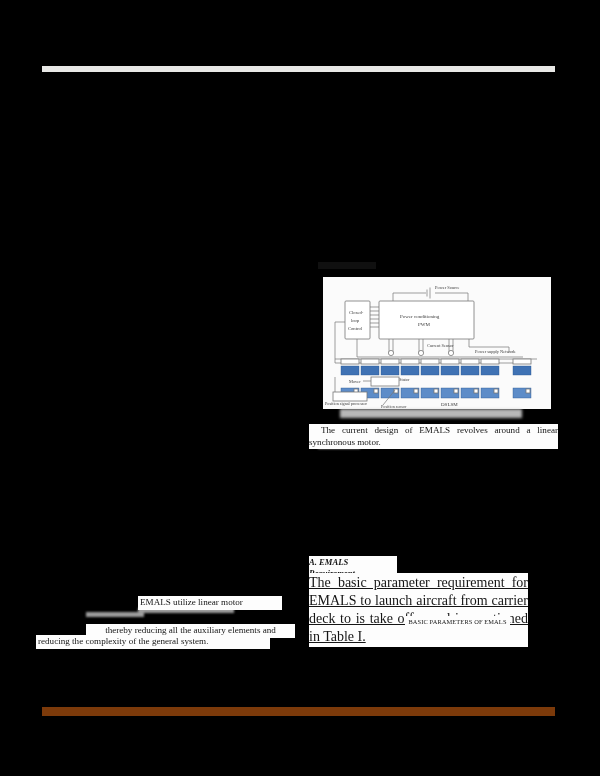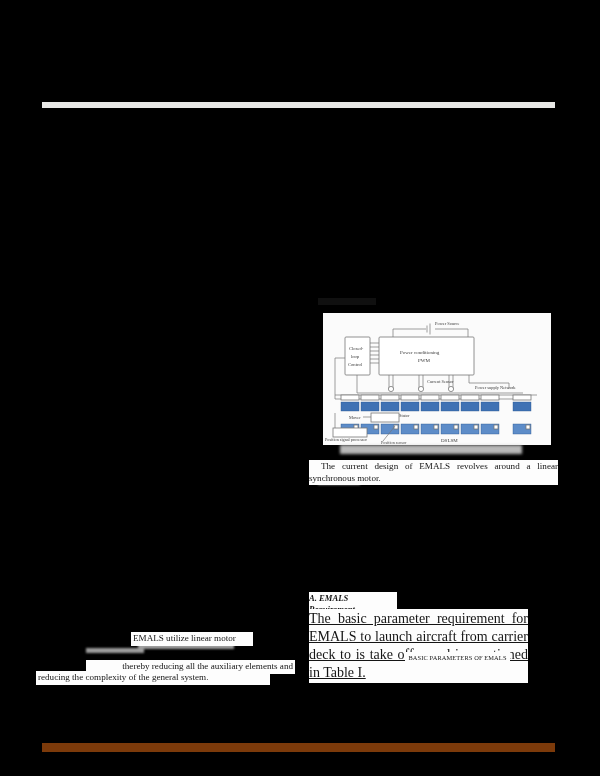--- a/index.html
+++ b/index.html
@@ -1,21 +1,21 @@
 <!DOCTYPE html>
 <html><head>
 <meta charset="utf-8">
 <style>
   html,body{margin:0;padding:0;background:#000;}
   body{
     width:600px;height:776px;position:relative;overflow:hidden;
     font-family:"Liberation Serif", serif;
     color:#111;
   }
-  .page{position:absolute;inset:0;background:#000;margin-top:36px;}
+  .page{position:absolute;inset:0;background:#000;}
 
   
   .rule-top{
     position:absolute;left:42px;top:66px;width:513px;height:6px;
     background:#e8e8e6;
   }
   .rule-bottom{
     position:absolute;left:42px;top:707px;width:513px;height:9px;
     background:#7c3a0a;
   }
@@ -54,26 +54,26 @@
   
   .tbl-cap{
     left:405px;top:616px;width:105px;
     font-size:6.4px;letter-spacing:.12px;text-align:center;
     padding:1.5px 2px;
     font-variant:small-caps;
   }
 
   
   .frag-a{
-    left:131px;top:596px;width:122px;
+    left:138px;top:596px;width:144px;
     font-size:9.1px;padding:1px 2px;
   }
   .frag-b{
     left:86px;top:624px;width:209px;
-    font-size:9.1px;padding:1px 2px;text-align:right;
+    font-size:9.1px;padding:1px 2px;text-align:center;
   }
   .frag-c{
     left:36px;top:635px;width:234px;
     font-size:9.1px;padding:1px 2px;text-align:left;
   }
 
   
   .figure{
     position:absolute;left:323px;top:277px;width:228px;height:132px;
     background:#fbfbfb;

